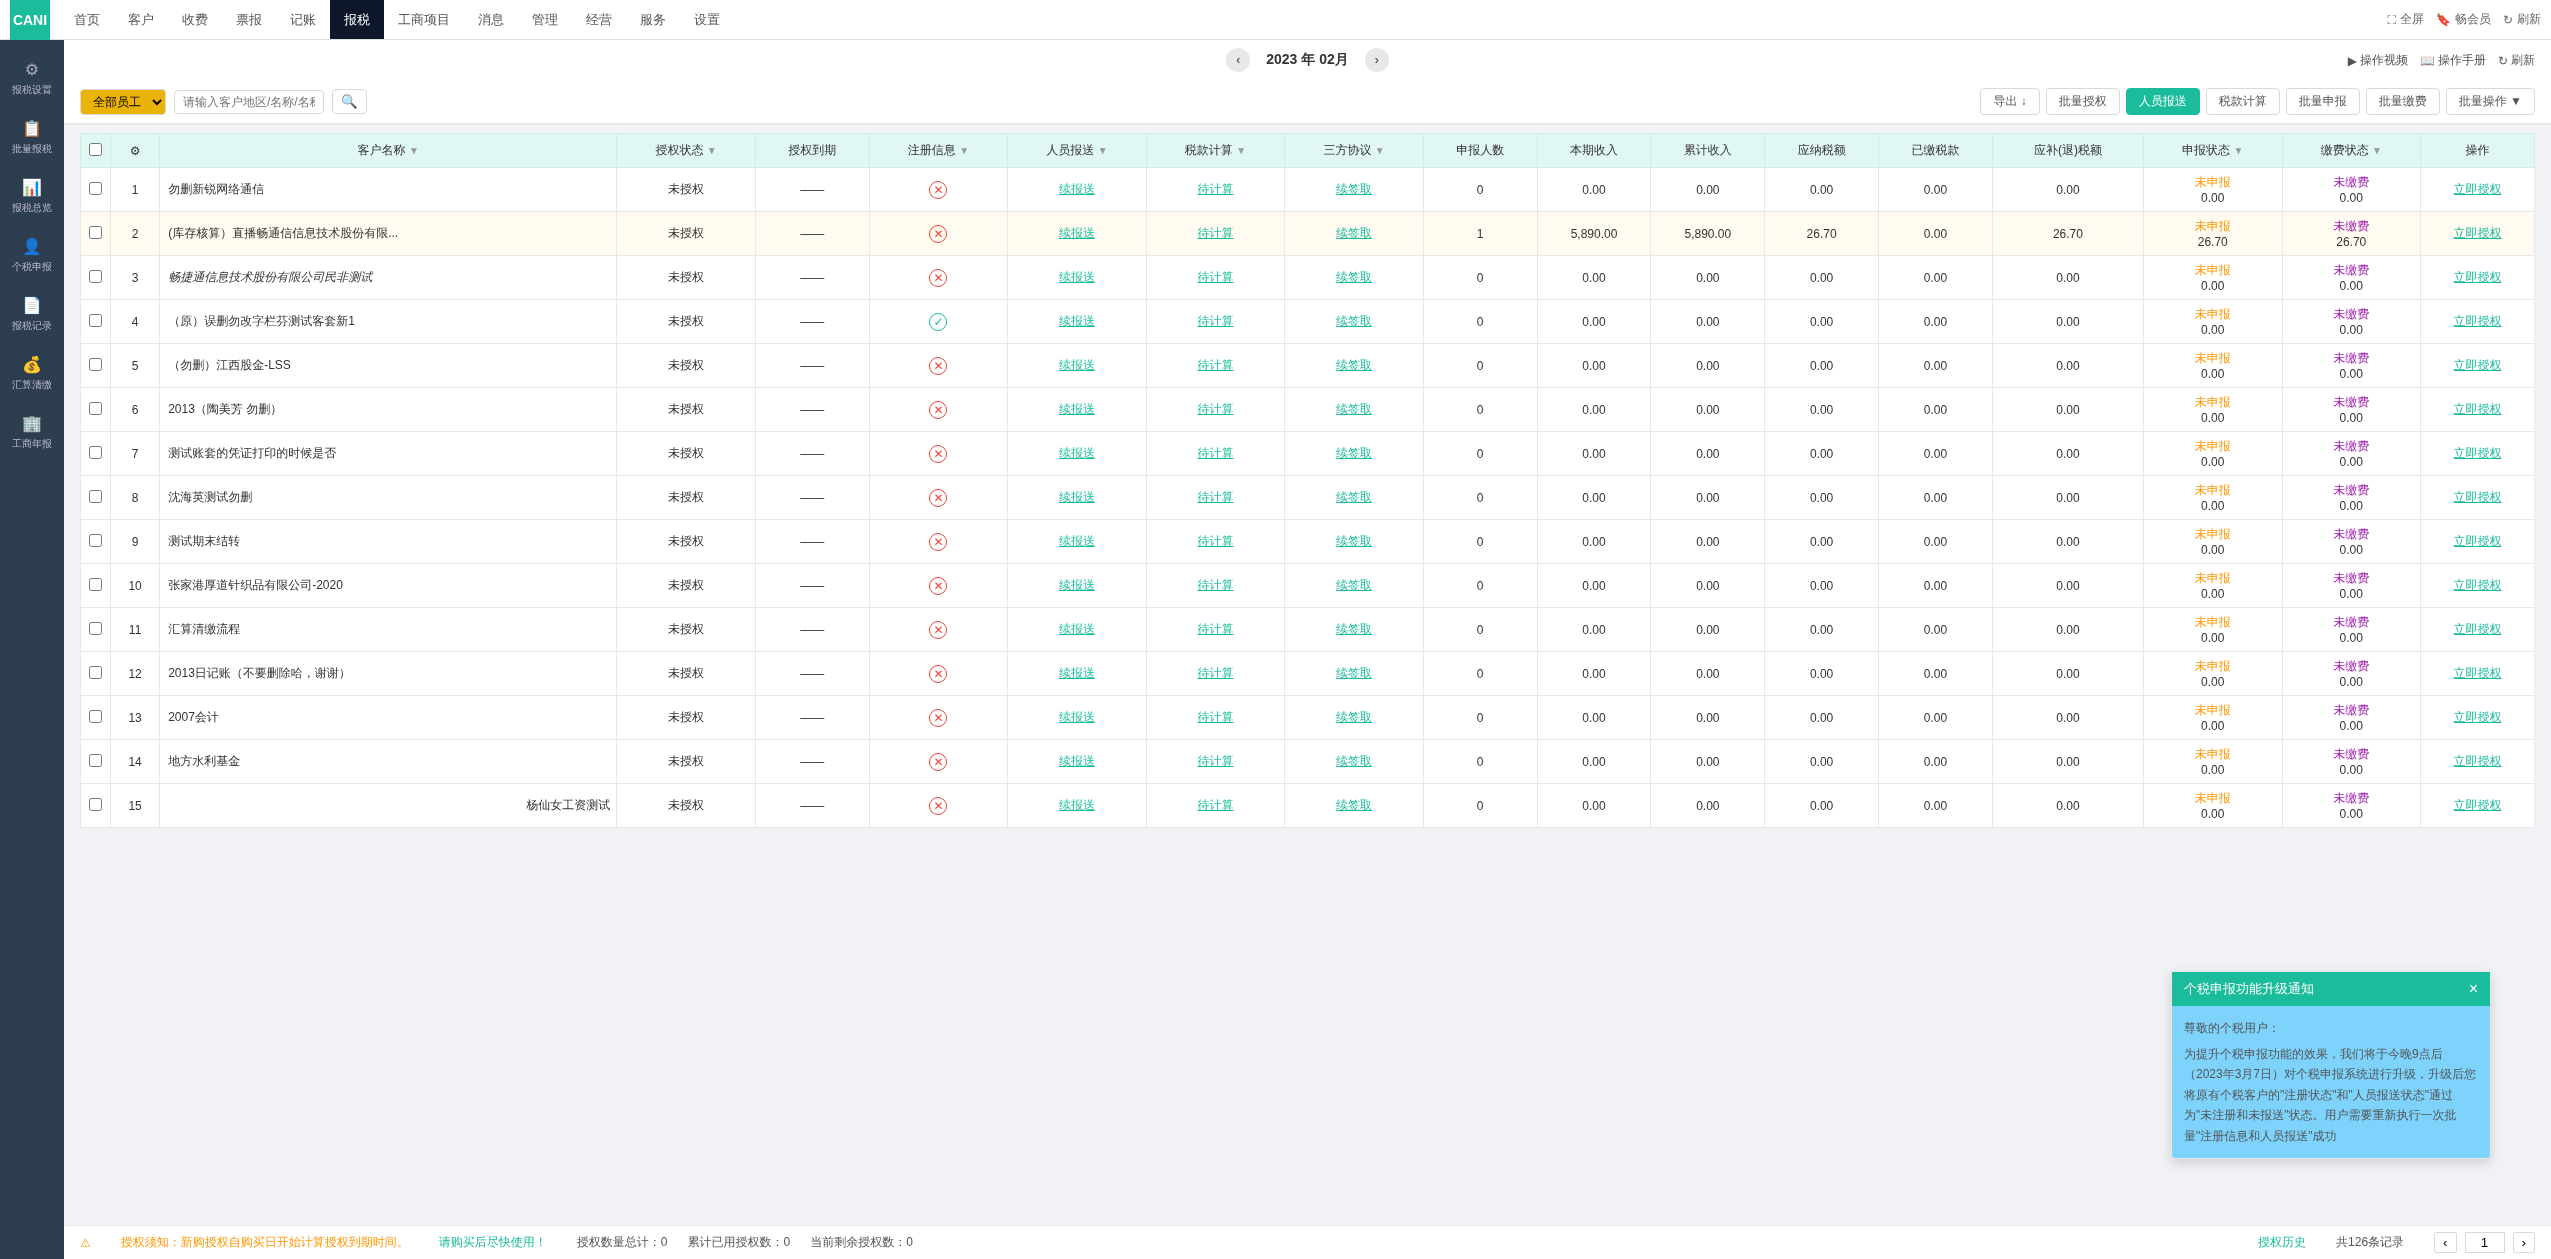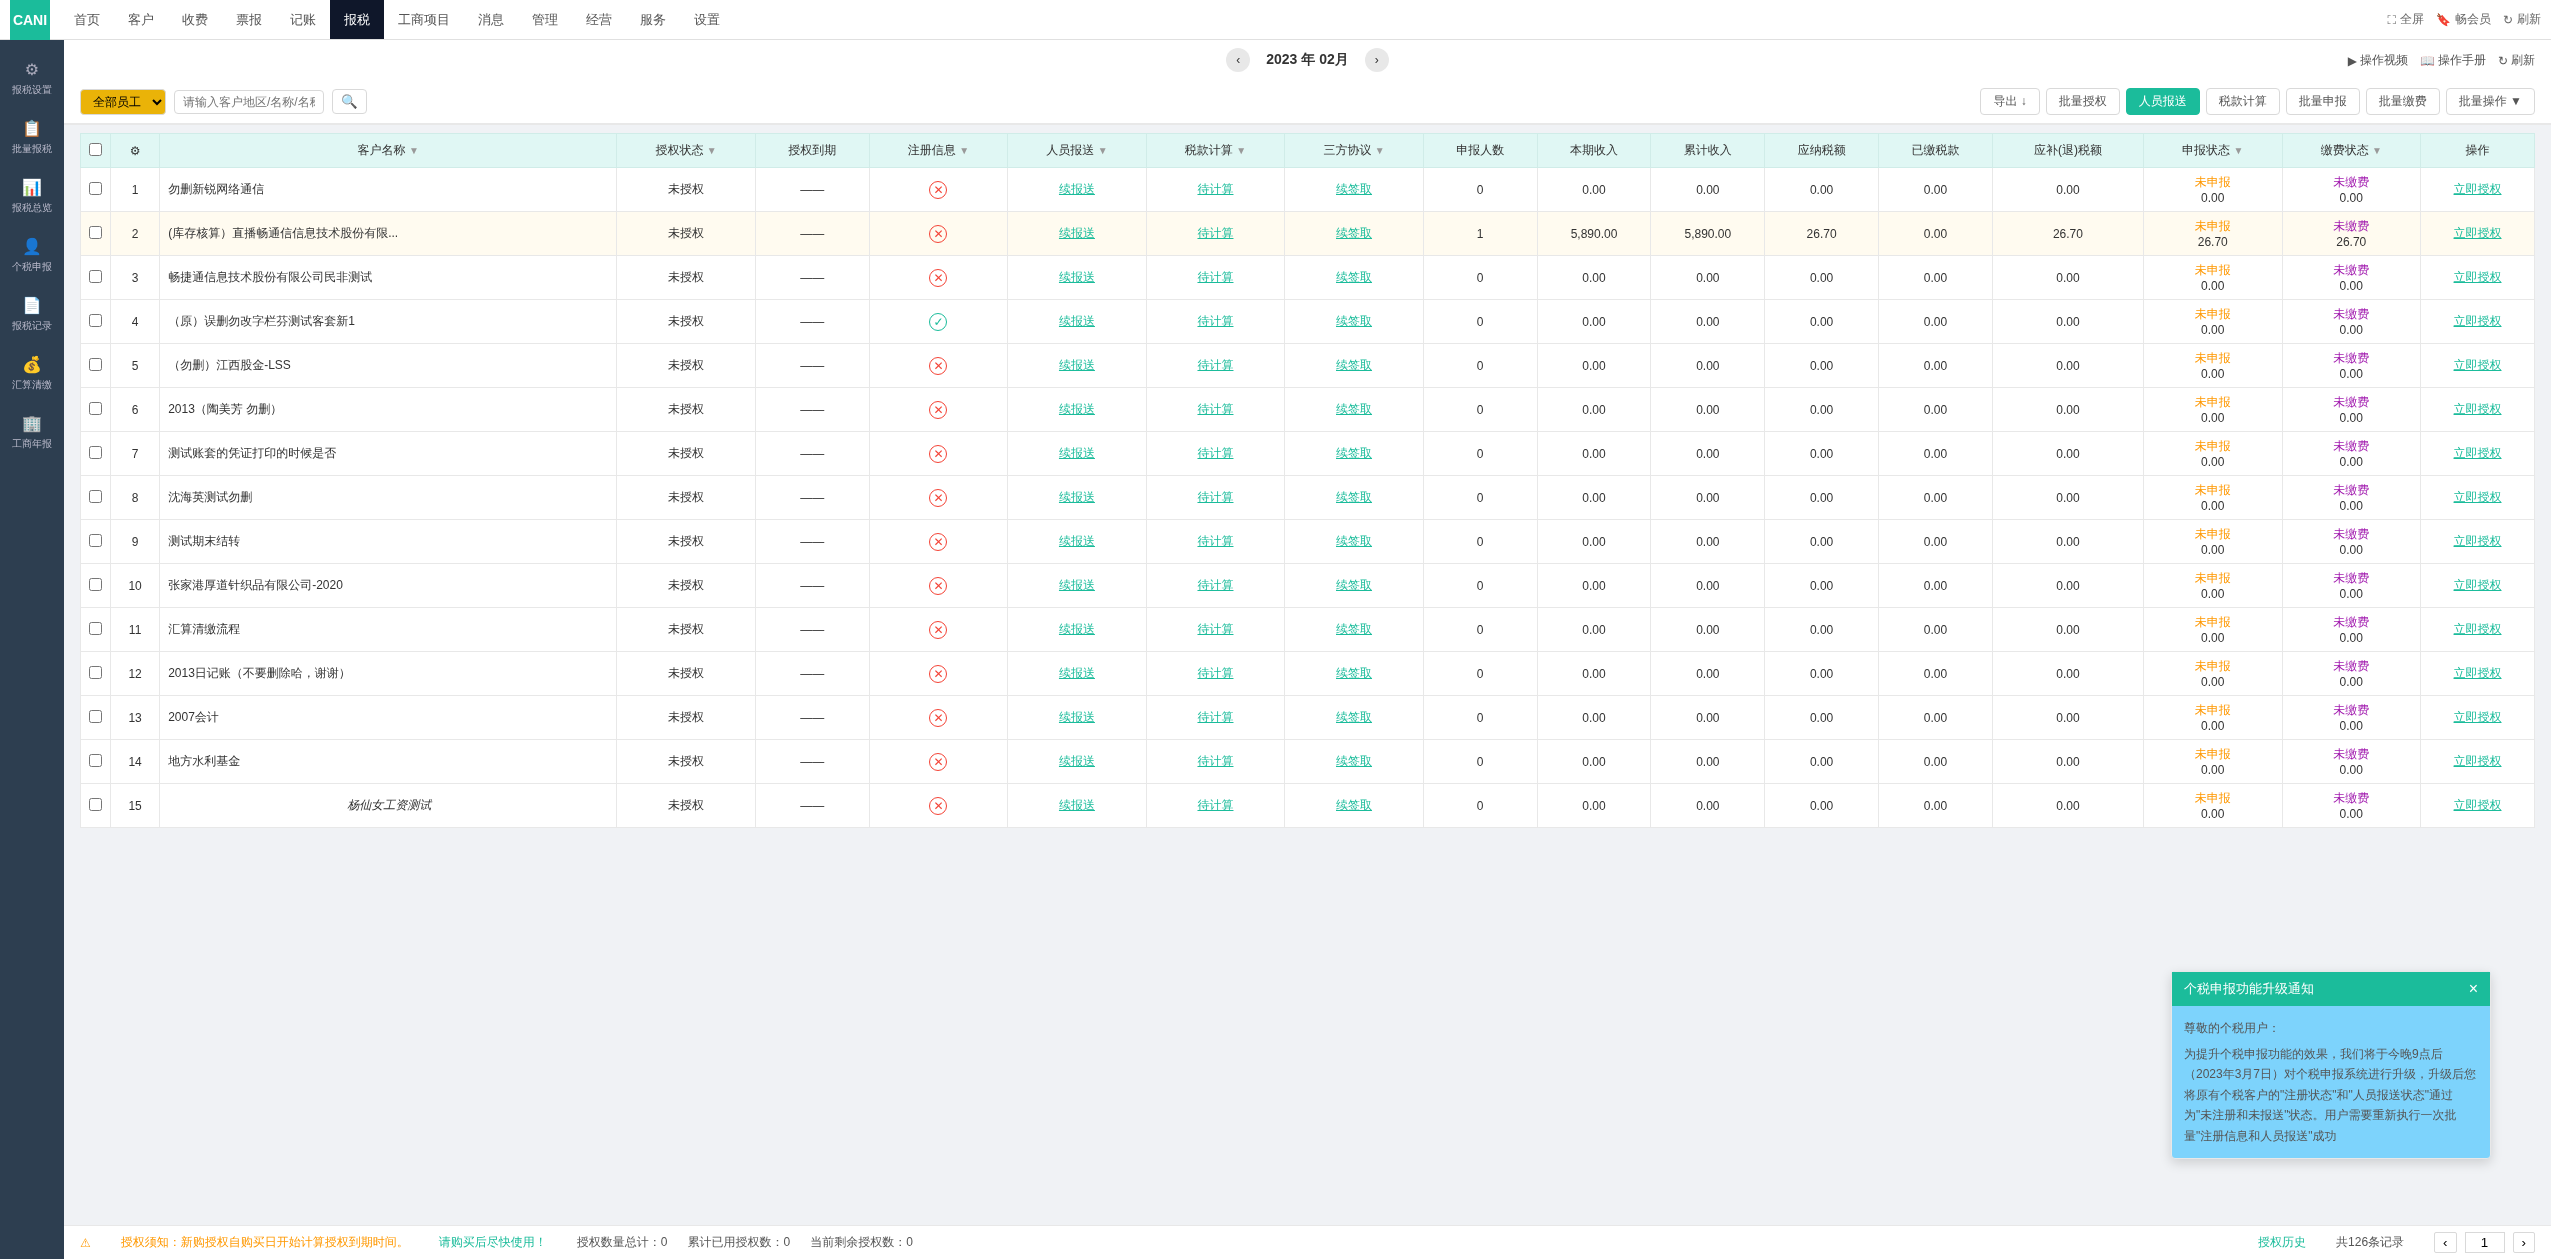--- a/index.html
+++ b/index.html
@@ -248,21 +248,21 @@
     <td>26.70</td>
     <td>0.00</td>
     <td>26.70</td>
     <td><span class="status-unreported">未申报</span><br><span>26.70</span></td>
     <td><span class="status-unpaid">未缴费</span><br><span>26.70</span></td>
     <td><span class="link-text">立即授权</span></td>
   </tr>
             <tr>
     <td><input type="checkbox" style=""></td>
     <td>3</td>
-    <td style="text-align:left;padding-left:8px;">畅捷通信息技术股份有限公司民非测试</td>
+    <td style="text-align:left;padding-left:8px;font-style:italic;">畅捷通信息技术股份有限公司民非测试</td>
     <td>未授权</td>
     <td>——</td>
     <td><span class="circle-icon circle-red">✕</span></td>
     <td><span class="link-text">续报送</span></td>
     <td><span class="link-text">待计算</span></td>
     <td><span class="link-text">续签取</span></td>
     <td>0</td>
     <td>0.00</td>
     <td>0.00</td>
     <td>0.00</td>
@@ -488,21 +488,21 @@
     <td>0.00</td>
     <td>0.00</td>
     <td>0.00</td>
     <td><span class="status-unreported">未申报</span><br><span>0.00</span></td>
     <td><span class="status-unpaid">未缴费</span><br><span>0.00</span></td>
     <td><span class="link-text">立即授权</span></td>
   </tr>
             <tr>
     <td><input type="checkbox" style=""></td>
     <td>15</td>
-    <td style="text-align:center;padding-left:8px;font-style:italic;">杨仙女工资测试</td>
+    <td style="text-align:right;padding-left:8px;">杨仙女工资测试</td>
     <td>未授权</td>
     <td>——</td>
     <td><span class="circle-icon circle-red">✕</span></td>
     <td><span class="link-text">续报送</span></td>
     <td><span class="link-text">待计算</span></td>
     <td><span class="link-text">续签取</span></td>
     <td>0</td>
     <td>0.00</td>
     <td>0.00</td>
     <td>0.00</td>

